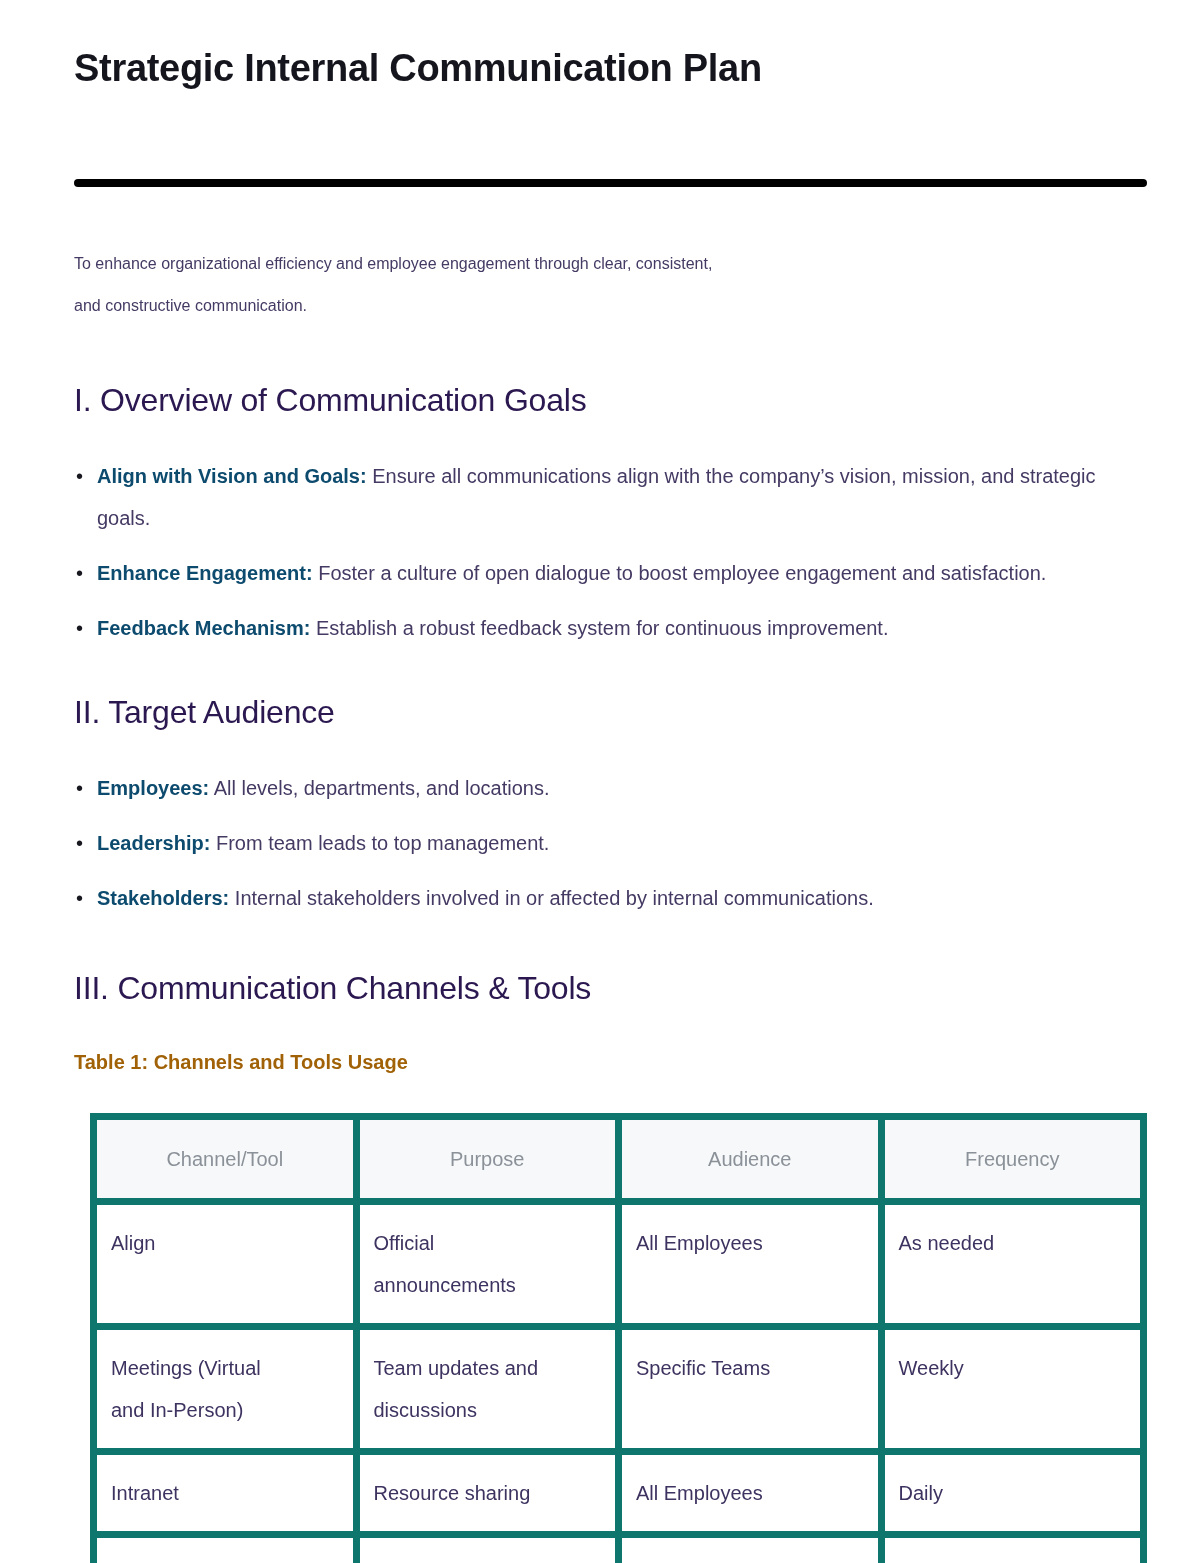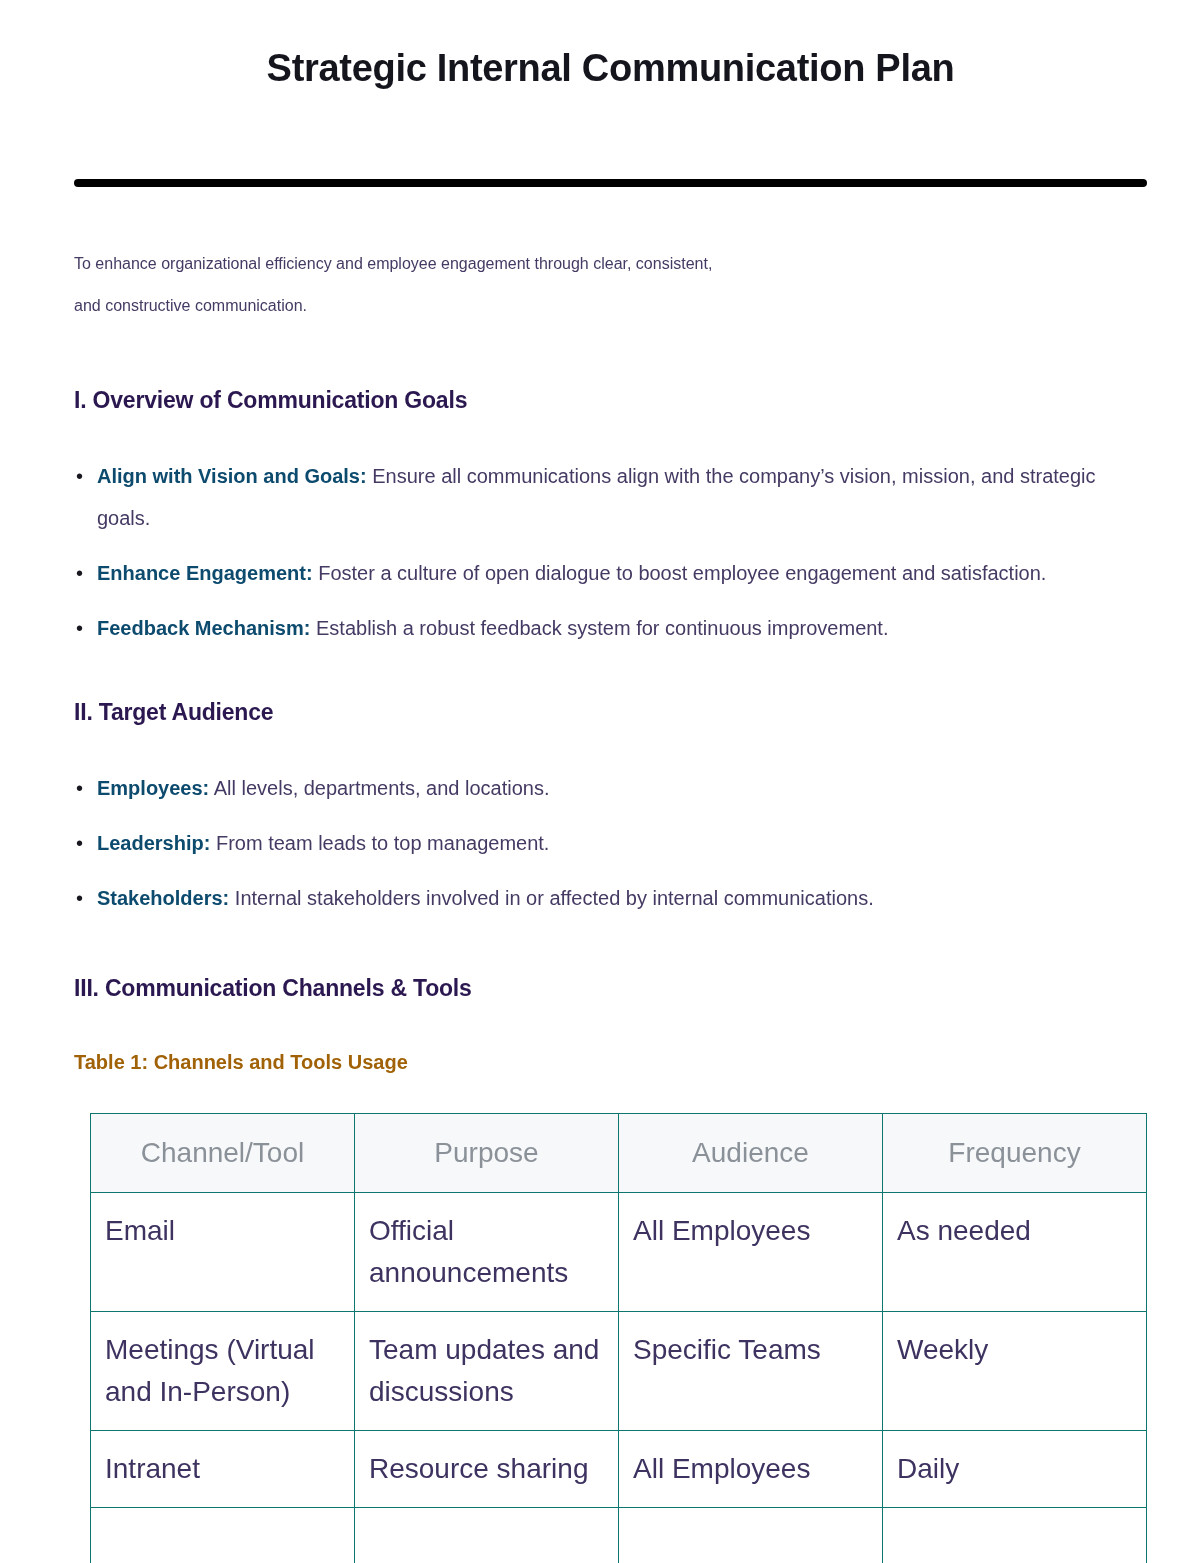--- a/index.html
+++ b/index.html
@@ -12,41 +12,40 @@
     color: #453a63;
   }
   .page {
     padding: 0 53px 0 74px;
   }
   .doc-title {
     margin-top: 45px;
     font-size: 38px;
     line-height: 47px;
     font-weight: 700;
-    text-align: center;
     color: #15151e;
     letter-spacing: -0.3px;
   }
   .title-divider {
     margin-top: 87px;
     height: 8px;
     background: #000000;
     border-radius: 4px;
   }
   .intro {
     margin-top: 56px;
     font-size: 16px;
     line-height: 42px;
     color: #453a63;
     white-space: pre-line;
   }
   h2.section-heading {
-    font-size: 23px;
+    font-size: 32px;
     line-height: 34px;
-    font-weight: 700;
+    font-weight: 400;
     color: #2b1850;
     letter-spacing: -0.2px;
   }
   .s1 { margin-top: 56px; }
   .s2 { margin-top: 46px; }
   .s3 { margin-top: 52px; }
   ul.bullets {
     list-style: none;
     margin-top: 38px;
   }
@@ -73,22 +72,22 @@
     color: #a16207;
   }
   table.channels {
     margin-top: 38px;
     margin-left: 16px;
     width: calc(100% - 16px);
     border-collapse: collapse;
     table-layout: fixed;
   }
   table.channels th, table.channels td {
-    border: 1px solid #0f766e;
-    font-size: 28px;
+    border: 7px solid #0f766e;
+    font-size: 20px;
     line-height: 42px;
   }
   table.channels th {
     background: #f7f8f9;
     color: #8b9199;
     font-weight: 400;
     text-align: center;
     padding: 18px 14px;
   }
   table.channels td {
@@ -148,21 +147,21 @@
     <thead>
       <tr>
         <th>Channel/Tool</th>
         <th>Purpose</th>
         <th>Audience</th>
         <th>Frequency</th>
       </tr>
     </thead>
     <tbody>
       <tr>
-        <td>Email</td>
+        <td>Align</td>
         <td>Official
 announcements</td>
         <td>All Employees</td>
         <td>As needed</td>
       </tr>
       <tr>
         <td>Meetings (Virtual
 and In-Person)</td>
         <td>Team updates and
 discussions</td>

